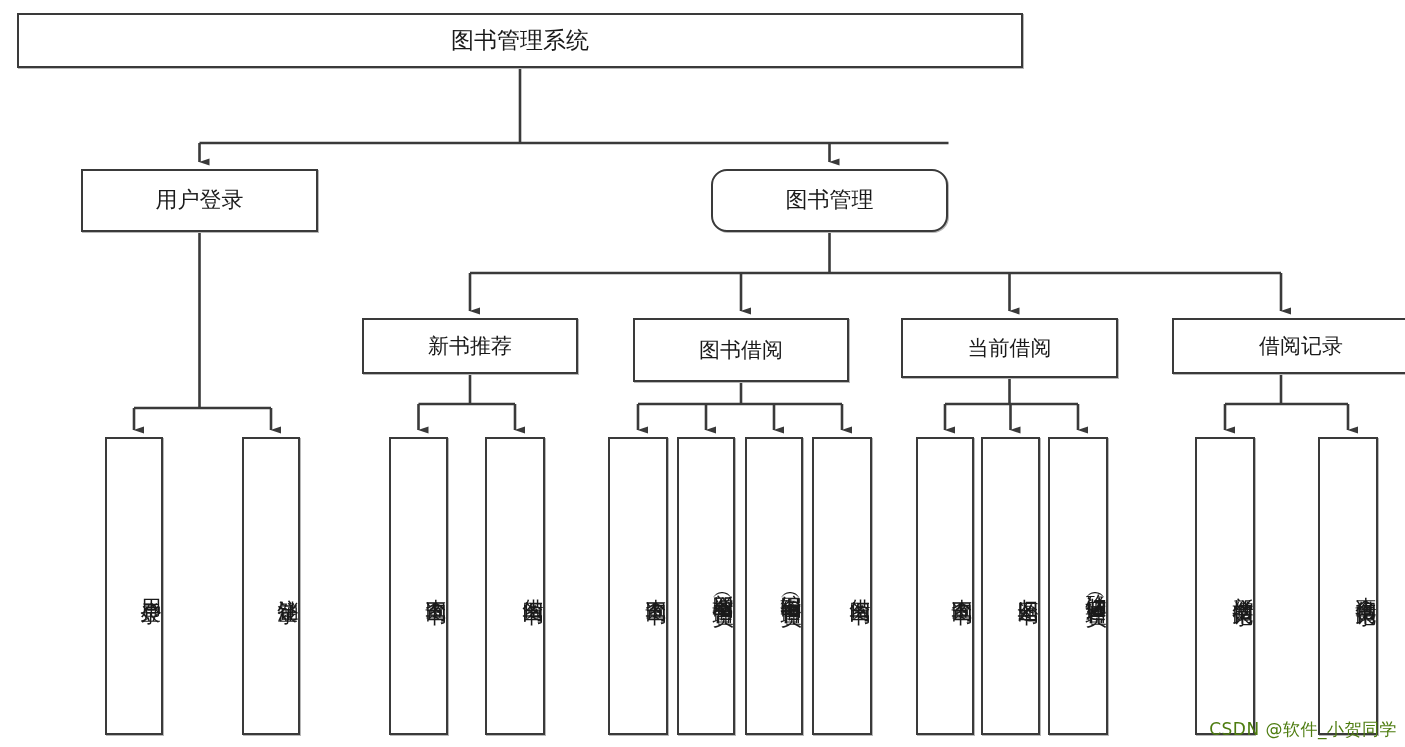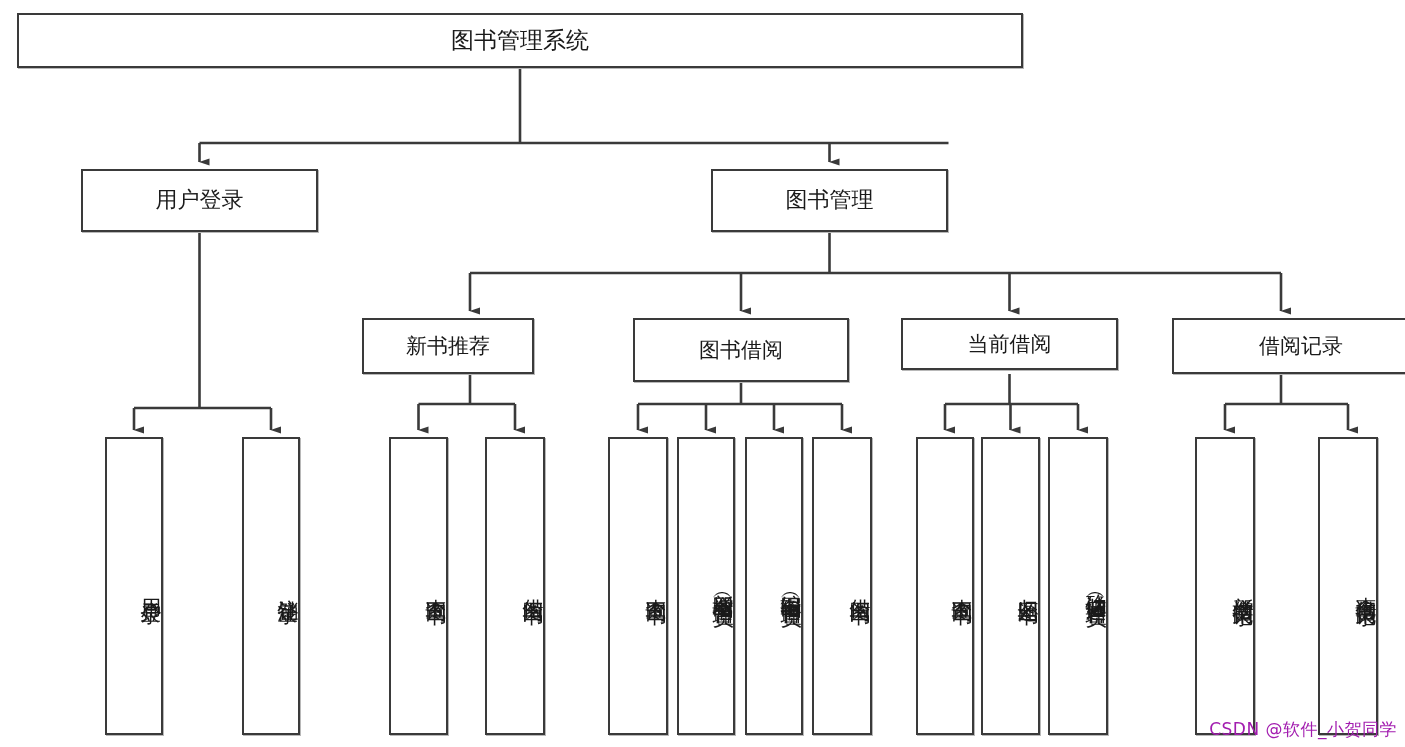--- a/index.html
+++ b/index.html
@@ -59,21 +59,21 @@
     text-orientation: upright;
     font-size: 21px;
     letter-spacing: 2px;
     line-height: 1;
   }
   #watermark {
     position: absolute;
     right: 8px;
     bottom: 6px;
     font-size: 17px;
-    color: #a21caf;
+    color: #4d7c0f;
     letter-spacing: 0.5px;
     white-space: nowrap;
     pointer-events: none;
   }
 </style>
 </head>
 <body>
 
 <div id="diagram-root">
 
@@ -127,31 +127,31 @@
     </g>
   </svg>
 
   <div class="node node-root" style="left:17px; top:13px; width:1006px; height:55px;">
     <span class="label">图书管理系统</span>
   </div>
 
   <div class="node node-l2" style="left:81px; top:169px; width:237px; height:63px;">
     <span class="label">用户登录</span>
   </div>
-  <div class="node node-l2" style="left:711px; top:169px; width:237px; height:63px;">
+  <div class="node node-l2" style="left:711px; top:169px; width:237px; height:63px;border-radius:16px;">
     <span class="label">图书管理</span>
   </div>
 
-  <div class="node node-l3" style="left:362px; top:318px; width:172px; height:56px;">
+  <div class="node node-l3" style="left:362px; top:318px; width:216px; height:56px;">
     <span class="label">新书推荐</span>
   </div>
   <div class="node node-l3" style="left:633px; top:318px; width:216px; height:64px;">
     <span class="label">图书借阅</span>
   </div>
-  <div class="node node-l3" style="left:901px; top:318px; width:217px; height:52px;">
+  <div class="node node-l3" style="left:901px; top:318px; width:217px; height:60px;">
     <span class="label">当前借阅</span>
   </div>
   <div class="node node-l3" style="left:1172px; top:318px; width:258px; height:56px;">
     <span class="label">借阅记录</span>
   </div>
 
   <div class="node node-leaf" style="left:105px; top:437px; width:58px; height:298px;">
     <span class="label">用户登录</span>
   </div>
   <div class="node node-leaf" style="left:242px; top:437px; width:58px; height:298px;">

